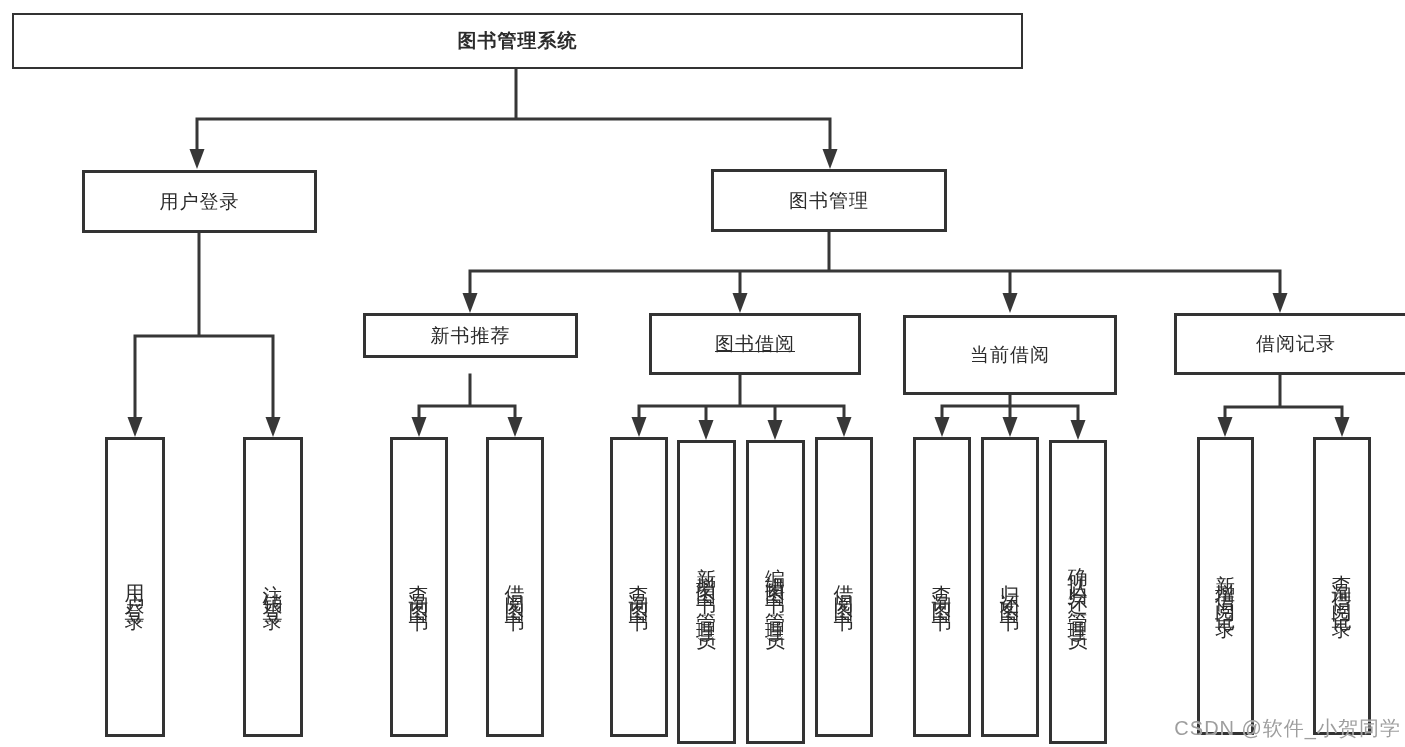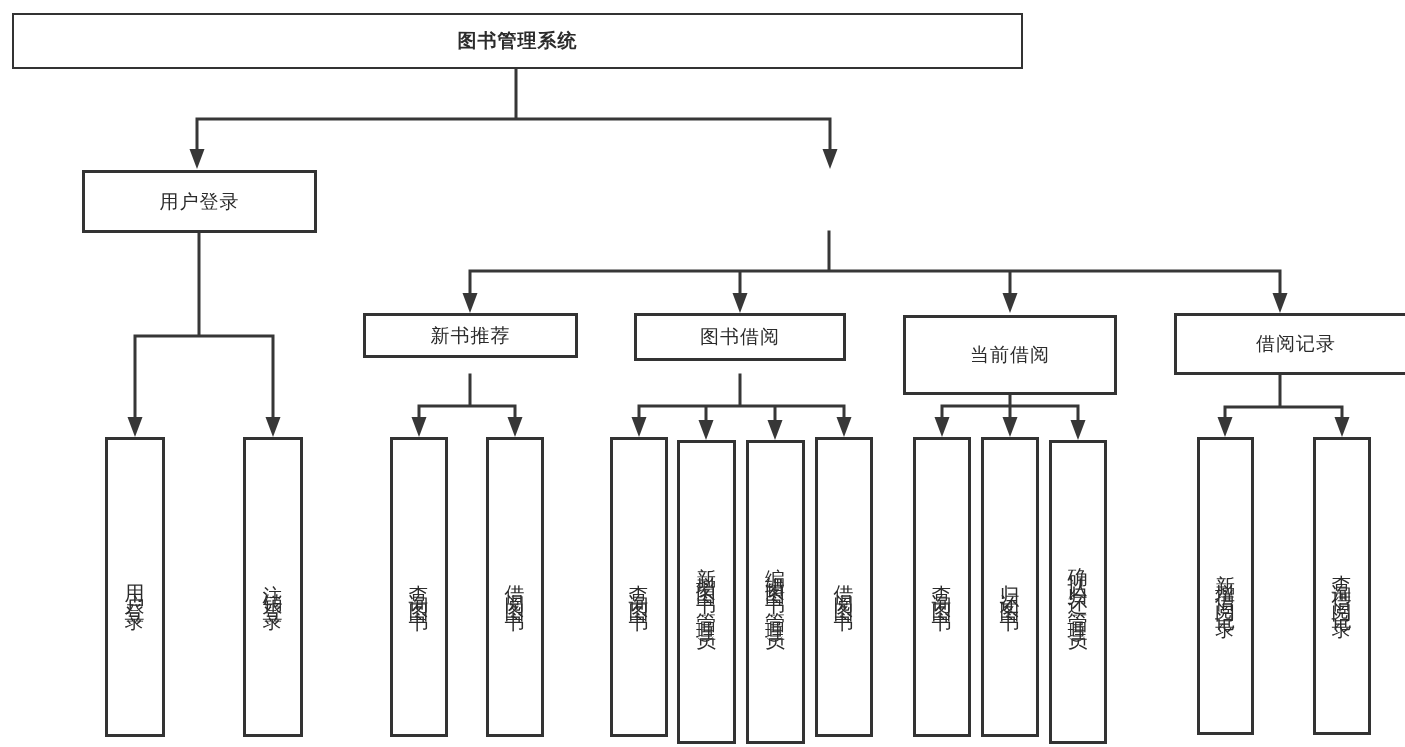--- a/index.html
+++ b/index.html
@@ -84,25 +84,28 @@
     </g>
   </svg>
 
   <div class="hbox root" style="left:12px;top:13px;width:1011px;height:56px;">
     <span>图书管理系统</span>
   </div>
 
   <div class="hbox" style="left:82px;top:170px;width:235px;height:63px;">
     <span>用户登录</span>
   </div>
+  <div class="hbox" style="left:711px;top:169px;width:236px;height:63px;">
+    <span>图书管理</span>
+  </div>
 
   <div class="hbox" style="left:363px;top:313px;width:215px;height:45px;">
     <span>新书推荐</span>
   </div>
-  <div class="hbox" style="left:634px;top:313px;width:212px;height:48px;">
+  <div class="hbox" style="left:649px;top:313px;width:212px;height:62px;text-decoration:underline;">
     <span>图书借阅</span>
   </div>
   <div class="hbox" style="left:903px;top:315px;width:214px;height:80px;">
     <span>当前借阅</span>
   </div>
   <div class="hbox" style="left:1174px;top:313px;width:244px;height:62px;">
     <span>借阅记录</span>
   </div>
 
   <div class="vbox" style="left:105px;top:437px;width:60px;height:300px;">
@@ -142,14 +145,15 @@
     <span>确认归还（管理员）</span>
   </div>
 
   <div class="vbox" style="left:1197px;top:437px;width:57px;height:298px;">
     <span>新增借阅记录</span>
   </div>
   <div class="vbox" style="left:1313px;top:437px;width:58px;height:298px;">
     <span>查询借阅记录</span>
   </div>
 
+  <div id="watermark">CSDN @软件_小贺同学</div>
 
 </div>
 
 </body></html>

